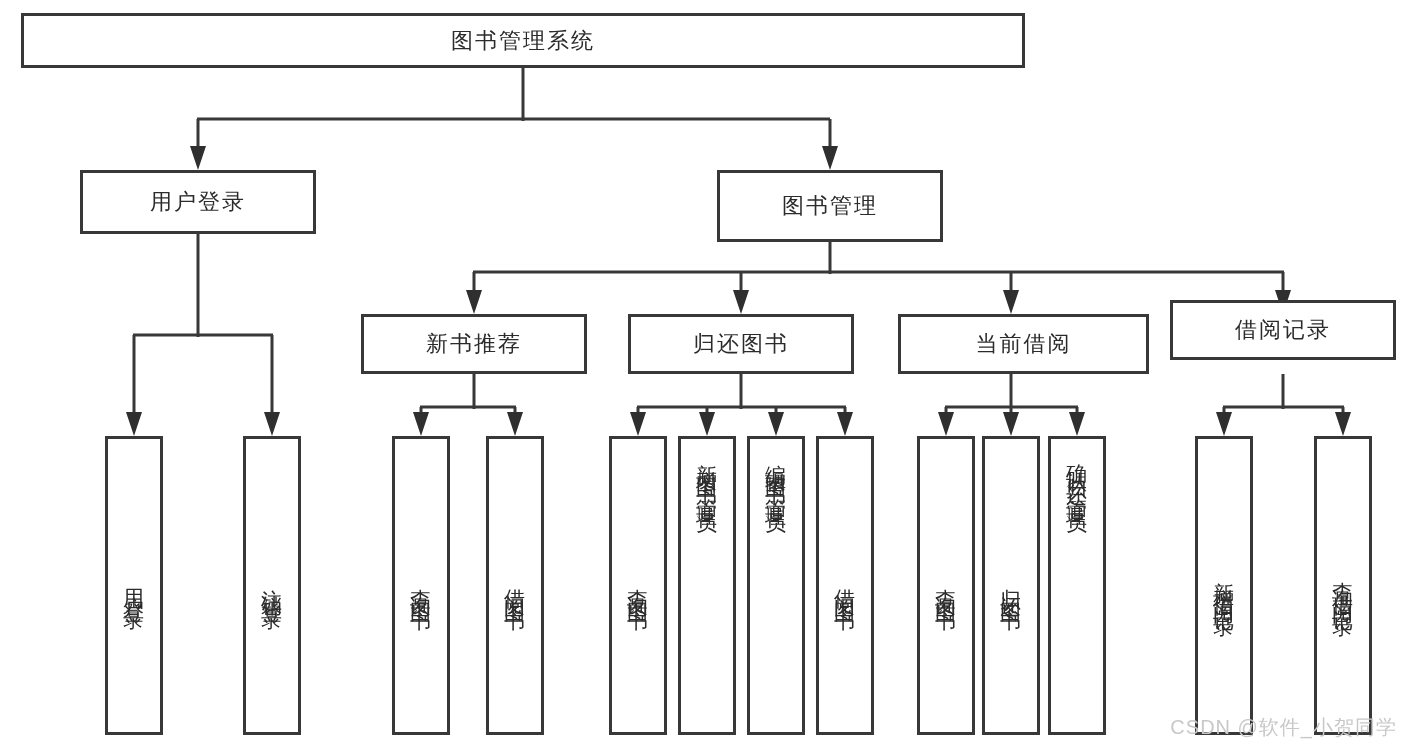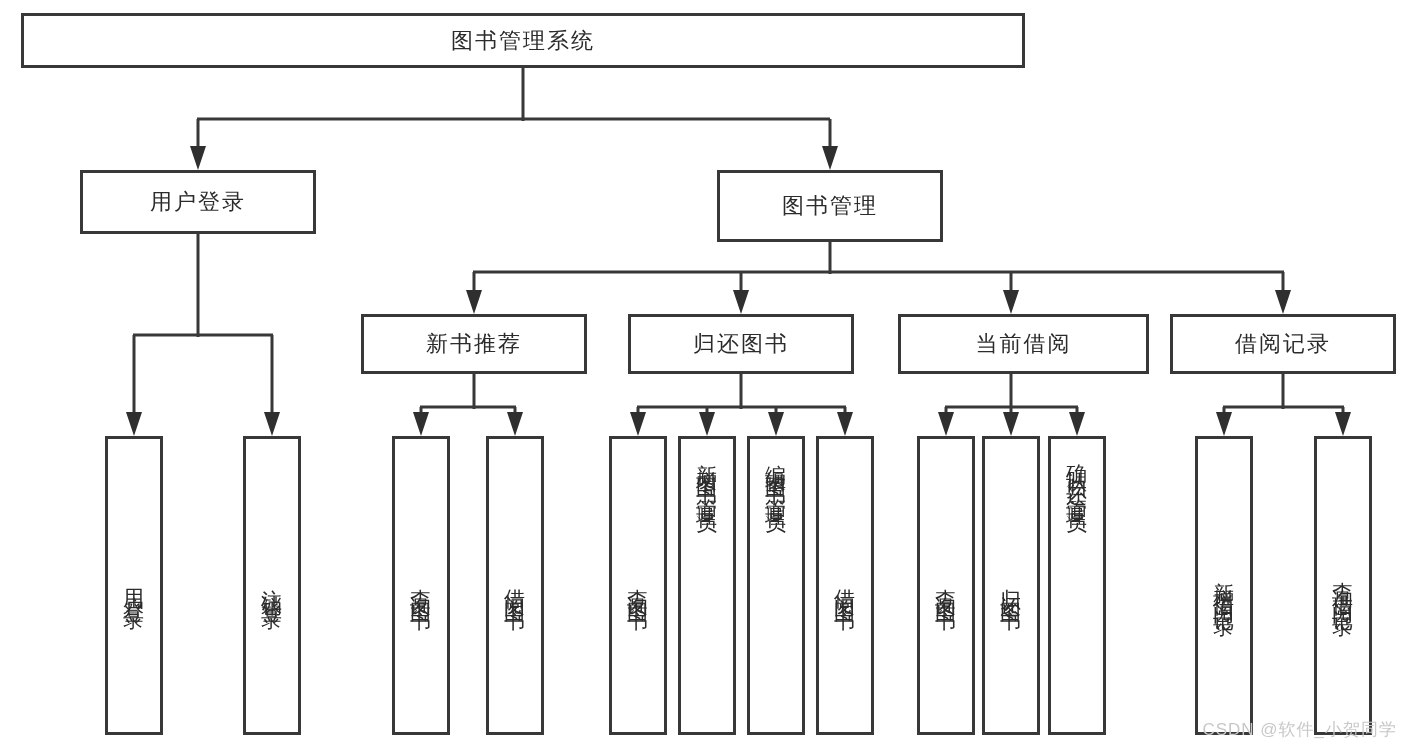--- a/index.html
+++ b/index.html
@@ -40,21 +40,21 @@
     writing-mode: vertical-rl;
     font-size: 21px;
     letter-spacing: 7px;
     line-height: 1;
     color: #2b2b2b;
   }
   .watermark {
     position: absolute;
     right: 8px;
     bottom: 6px;
-    font-size: 17px;
+    font-size: 20px;
     letter-spacing: 1px;
     color: #c8c8c8;
     z-index: 5;
     white-space: nowrap;
     text-align: center;
   }
 </style>
 </head>
 <body>
 
@@ -134,21 +134,21 @@
 
   <div class="node" style="left:361px;top:314px;width:226px;height:60px">
     <span class="h-label">新书推荐</span>
   </div>
   <div class="node" style="left:628px;top:314px;width:226px;height:60px">
     <span class="h-label">归还图书</span>
   </div>
   <div class="node" style="left:898px;top:314px;width:251px;height:60px">
     <span class="h-label">当前借阅</span>
   </div>
-  <div class="node" style="left:1170px;top:314px;width:226px;height:60px">
+  <div class="node" style="left:1170px;top:300px;width:226px;height:60px">
     <span class="h-label">借阅记录</span>
   </div>
 
   <div class="node leaf" style="left:105px;top:436px;width:58px;height:299px">
     <span class="v-label">用户登录</span>
   </div>
   <div class="node leaf" style="left:243px;top:436px;width:58px;height:299px">
     <span class="v-label">注销登录</span>
   </div>
 

